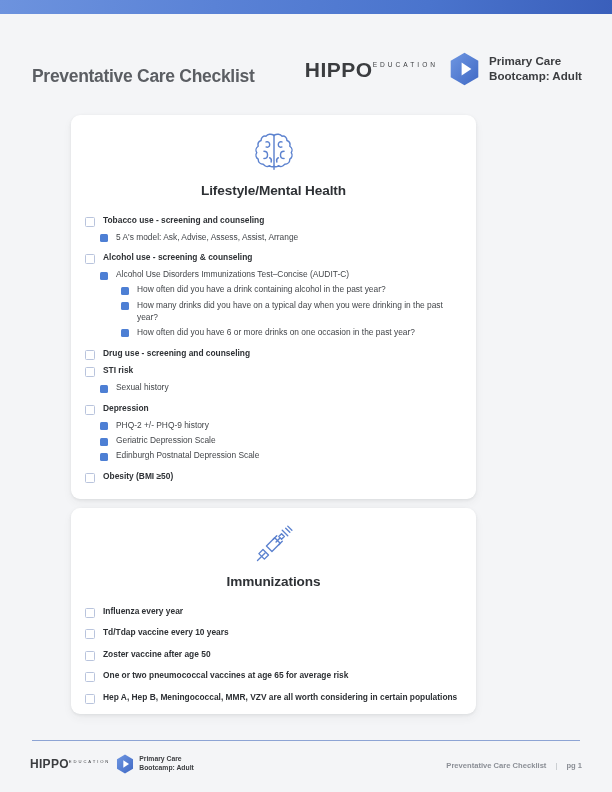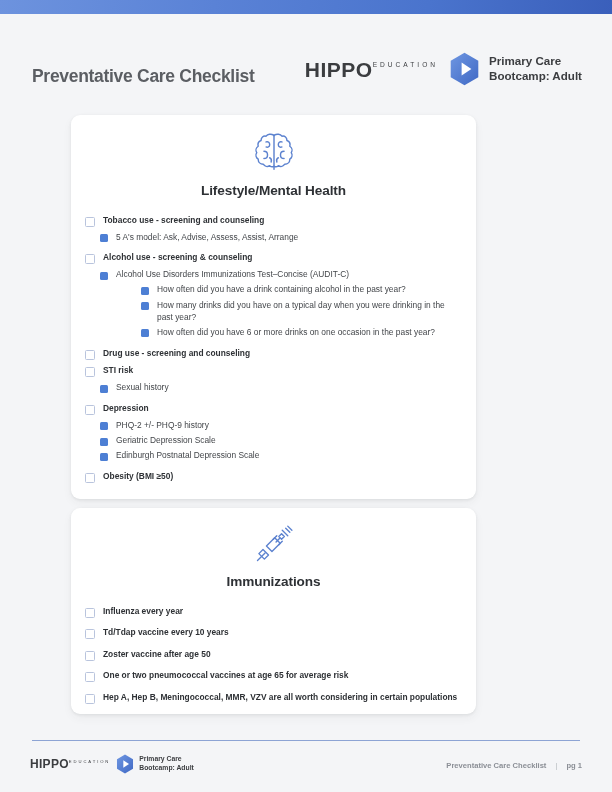--- a/index.html
+++ b/index.html
@@ -116,21 +116,21 @@
   .checklist {
     margin-top: 15px;
     padding: 0 18px 0 14px;
   }
   .check-row {
     display: flex;
     align-items: flex-start;
   }
   .check-row.lvl1 { margin-left: 0px;  margin-bottom: 4px; align-items: center; }
   .check-row.lvl2 { margin-left: 15px; margin-bottom: 3px; }
-  .check-row.lvl3 { margin-left: 56px; margin-bottom: 3px; }
+  .check-row.lvl3 { margin-left: 36px; margin-bottom: 3px; }
 
   .check-row.gap-top { margin-top: 8px; }
 
   .box-empty {
     width: 8px;
     height: 8px;
     border: 1.2px solid #b9c4dd;
     border-radius: 1.5px;
     background: #fff;
     flex: none;

